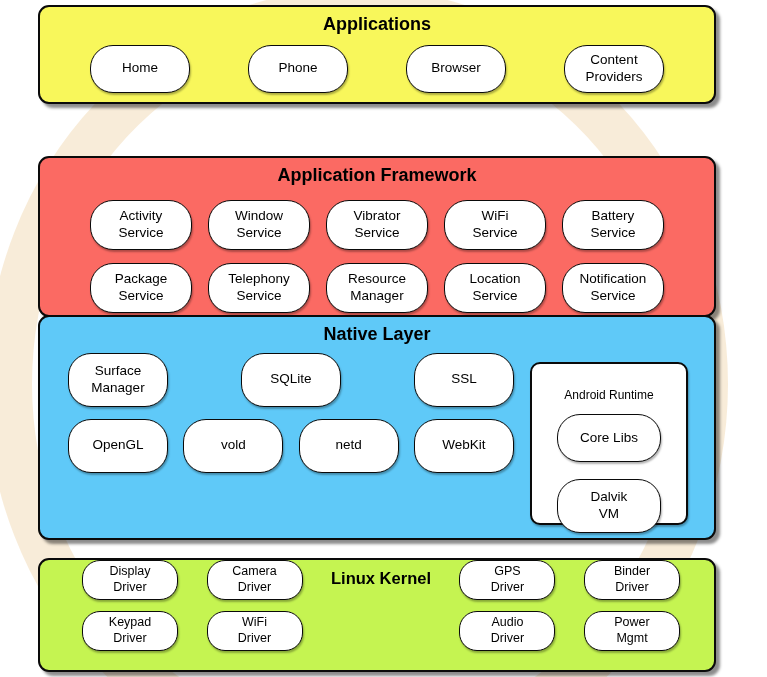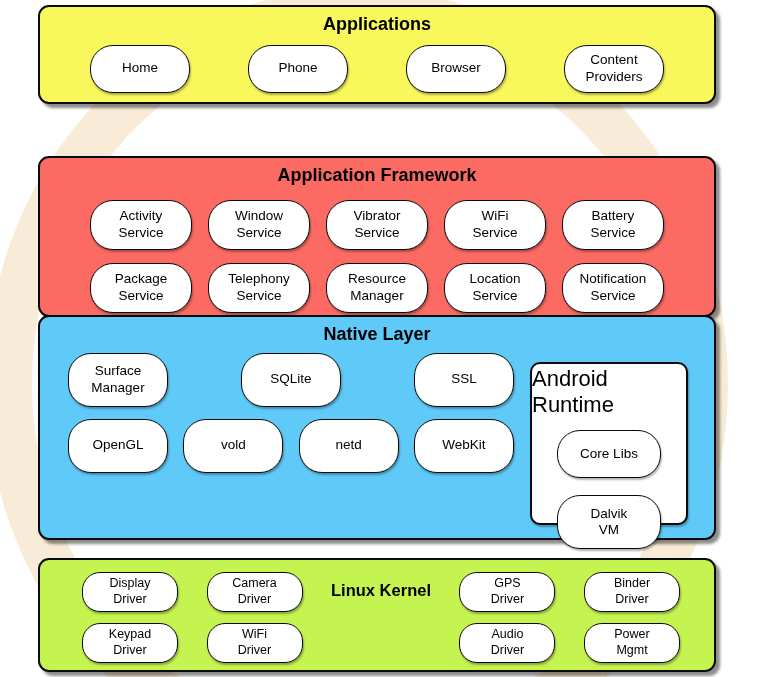--- a/index.html
+++ b/index.html
@@ -99,34 +99,33 @@
     width: 158px;
     height: 163px;
     margin-top: 9px;
     background: var(--bubble-bg, #ffffff);
     border: 2px solid var(--line, #0a0a0a);
     border-radius: 10px;
     box-shadow: 1px 2px 2px rgba(0,0,0,0.3);
     box-sizing: border-box;
   }
   .runtime-title {
-    text-align: left;
-    font-size: 22px;
-    padding-top: 2px;
+    text-align: center;
+    font-size: 12px;
+    padding-top: 24px;
     line-height: 1.2;
   }
   .runtime-box .bubble { margin: 12px auto 0 auto; width: 104px; min-width: 104px; height: 48px; }
   .runtime-box .bubble:last-child { margin-top: 17px; height: 54px; }
   
   .kernel-body {
     display: flex;
     justify-content: space-between;
     align-items: flex-start;
     padding: 0 34px 0 42px;
-    margin-top: 12px;
   }
   .kernel-col {
     display: flex;
     flex-direction: column;
     gap: 11px;
   }
   .kernel-col .bubble {
     height: 40px;
     min-width: 96px;
     font-size: 12.5px;

